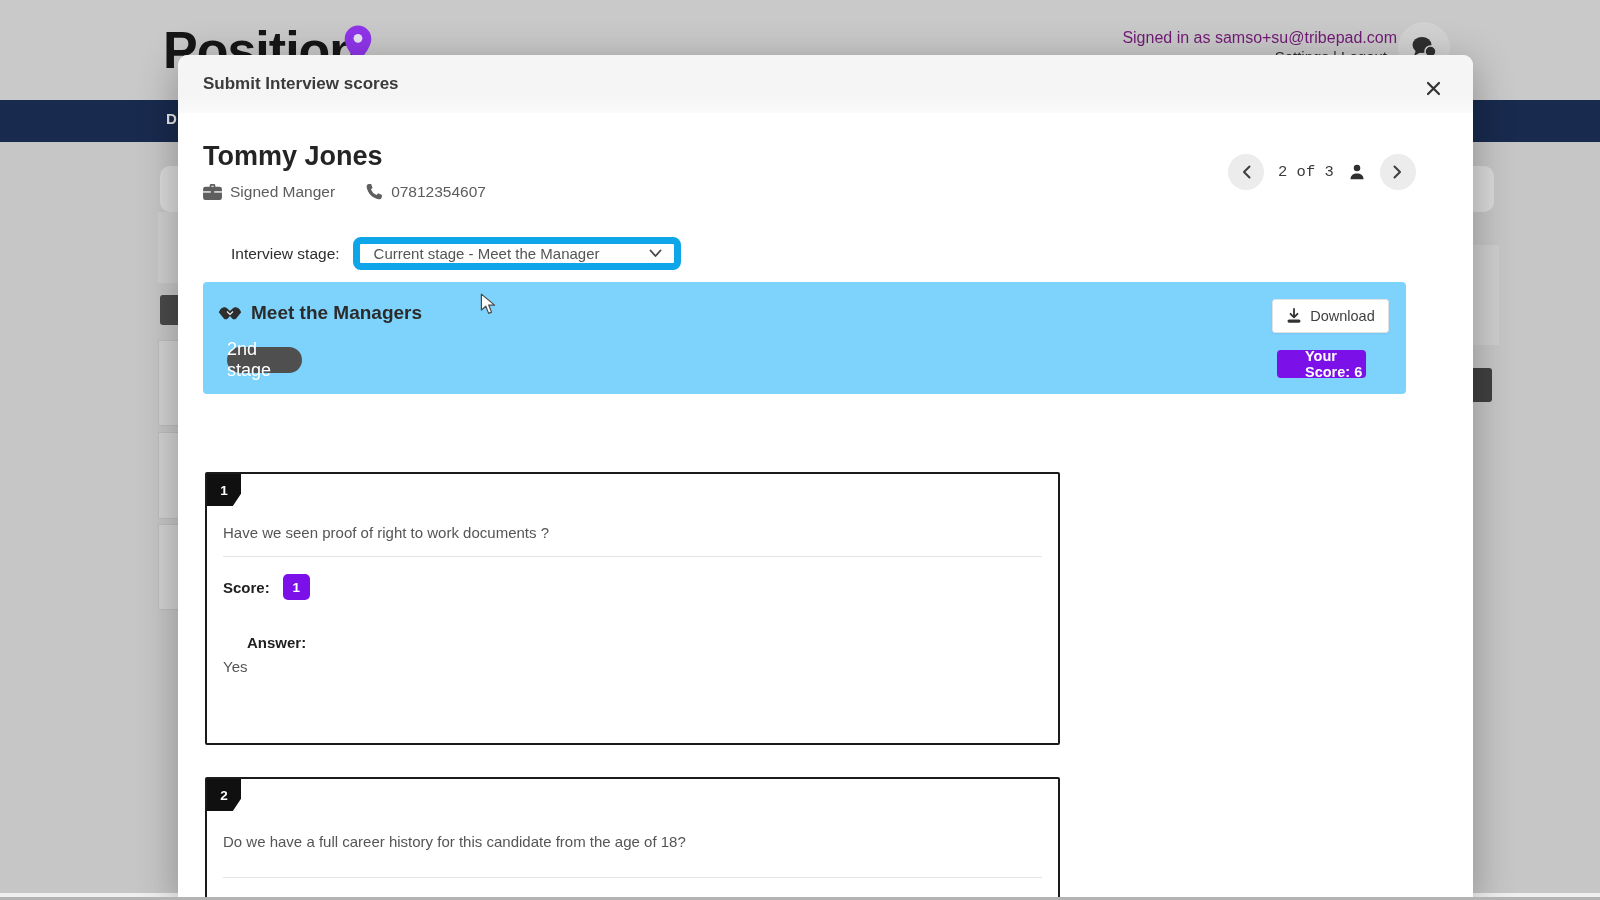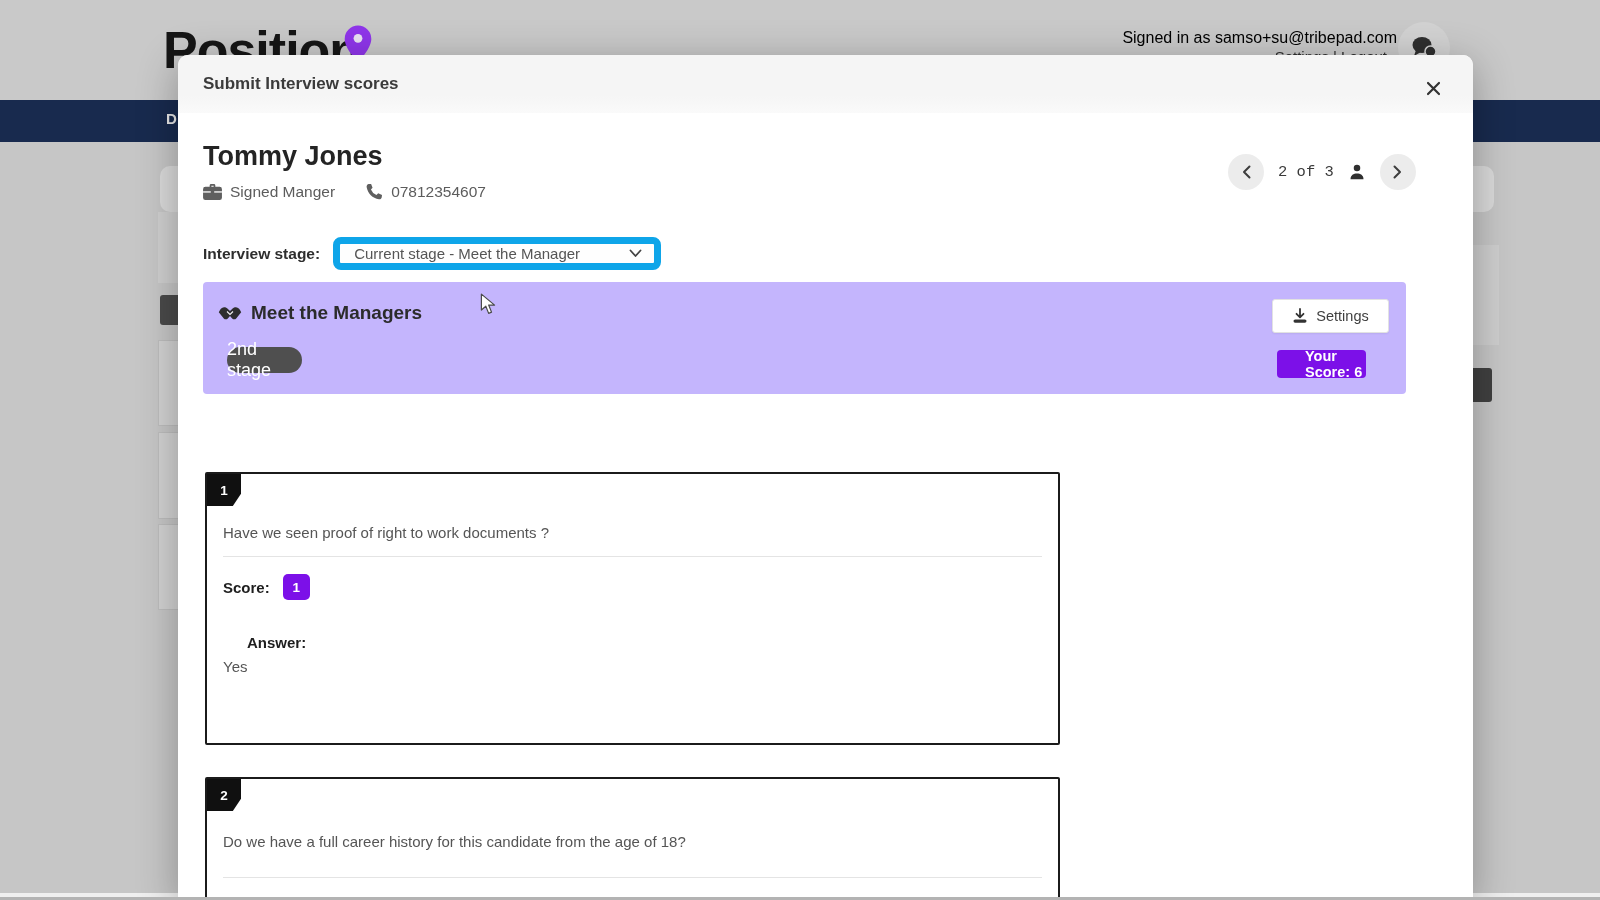--- a/index.html
+++ b/index.html
@@ -5,21 +5,21 @@
   * { margin:0; padding:0; box-sizing:border-box; }
   html,body { width:1600px; height:900px; overflow:hidden;
     font-family:"Liberation Sans", sans-serif; background:#c9c9c9; }
   .abs { position:absolute; }
 
   
   #bg-page { position:absolute; inset:0; z-index:0; }
   .bg-top { left:0; top:0; width:1600px; height:100px; background:#c9c9c9; }
   .bg-logo { left:163px; top:20px; font-size:52px; font-weight:800; color:#161616; letter-spacing:-1px; }
   .bg-pin { left:341px; top:24px; }
-  .bg-signedin { left:900px; top:29px; width:497px; text-align:right; font-size:16px; color:#000000; }
+  .bg-signedin { left:900px; top:29px; width:497px; text-align:right; font-size:16px; color:#701a75; }
   .bg-links { left:900px; top:48px; width:487px; text-align:right; font-size:15px; color:#2e2e2e; }
   .bg-avatar { left:1398px; top:22px; width:52px; height:52px; border-radius:50%; background:#d2d2d2;
     display:flex; align-items:center; justify-content:center; }
   .bg-navbar { left:0; top:100px; width:1600px; height:42px; background:#182a4e; }
   .bg-nav-frag { left:166px; top:110px; color:#e8e8e8; font-size:15px; font-weight:700; }
   .bg-main { left:0; top:142px; width:1600px; height:751px; background:#c6c6c6; }
   .bg-hint { background:#d2d2d2; }
   .bg-bottom-light { left:0; top:893px; width:1600px; height:7px; background:#efefef; z-index:4; }
   .bg-bottom-line { left:0; top:897px; width:1600px; height:3px; background:#b3b3b3; z-index:40; }
 
@@ -36,26 +36,26 @@
   .meta-row { position:absolute; left:25px; top:128px; display:flex; align-items:center; gap:8px;
     font-size:15.5px; color:#5c5c5c; }
   .meta-row .gap { width:14px; }
 
   .pager { position:absolute; left:1050px; top:99px; display:flex; align-items:center; gap:14px;font-family:Liberation Mono, monospace; }
   .pager-btn { width:36px; height:36px; border-radius:50%; background:#ececec; border:none; cursor:pointer;
     display:flex; align-items:center; justify-content:center; }
   .pager-text { font-size:15.5px; color:#3a3a3a; }
 
   .stage-row { position:absolute; left:25px; top:182px; display:flex; align-items:center; }
-  .stage-label { font-size:15.5px; font-weight:700; color:#2e2e2e; }
+  .stage-label { font-size:15.5px; font-weight:400; color:#2e2e2e;margin-left:28px; }
   .stage-select { margin-left:13px; width:328px; height:33px; border:7px solid #0ea5e9; border-radius:8px;
     background:#fefefe; display:flex; align-items:center; padding:0 12px 0 14px; cursor:pointer; }
   .stage-select span { flex:1; font-size:15px; color:#555; }
 
-  .stage-panel { position:absolute; left:25px; top:227px; width:1203px; height:112px; background:#c4b5fd; border-radius:4px; }
+  .stage-panel { position:absolute; left:25px; top:227px; width:1203px; height:112px; background:#7dd3fc; border-radius:4px; }
   .panel-title-row { position:absolute; left:15px; top:20px; display:flex; align-items:center; gap:9px; }
   .panel-title { font-size:19px; font-weight:700; color:#2b2b2b; }
   .stage-badge { position:absolute; left:24px; top:65px; width:75px; height:26px; background:#4f4f4f; border-radius:13px;
     color:#fff; font-size:18px; display:flex; align-items:center; justify-content:center; }
   .download-btn { position:absolute; left:1069px; top:17px; width:117px; height:34px; background:#fff;
     border:1px solid #e2e2e2; border-radius:3px; box-shadow:0 1px 2px rgba(0,0,0,.06); cursor:pointer;
     display:flex; align-items:center; justify-content:center; gap:8px; font-size:14.5px; color:#3f3f3f;
     font-family:"Liberation Sans", sans-serif; }
   .score-pill { position:absolute; left:1074px; top:68px; width:89px; height:28px; background:#7c10e8; border-radius:4px;
     color:#fff; font-size:14.5px; font-weight:700; display:flex; align-items:center; justify-content:center;padding-left:28px; }
@@ -175,21 +175,21 @@
         <path d="M9 6.5 L12 9.5 L15 6.5" stroke="#f4f4f3" stroke-width="1.1" fill="none"></path>
       </svg>
       <span class="panel-title">Meet the Managers</span>
     </div>
     <div class="stage-badge">2nd stage</div>
     <button class="download-btn">
       <svg width="16" height="16" viewBox="0 0 16 16">
         <path d="M8 1 V9 M4.5 5.8 L8 9.3 L11.5 5.8" stroke="#333" stroke-width="1.8" fill="none" stroke-linecap="round" stroke-linejoin="round"></path>
         <rect x="1.5" y="11.5" width="13" height="3.2" rx="1.6" fill="#333"></rect>
       </svg>
-      <span>Settings</span>
+      <span>Download</span>
     </button>
     <div class="score-pill">Your Score: 6</div>
   </div>
 
   <div class="qcard qcard-1">
     <div class="qtab">1</div>
     <div class="qtext" style="top:50px;">Have we seen proof of right to work documents ?</div>
     <div class="qdivider" style="top:82px;"></div>
     <div class="score-row">
       <span class="score-label">Score:</span>

